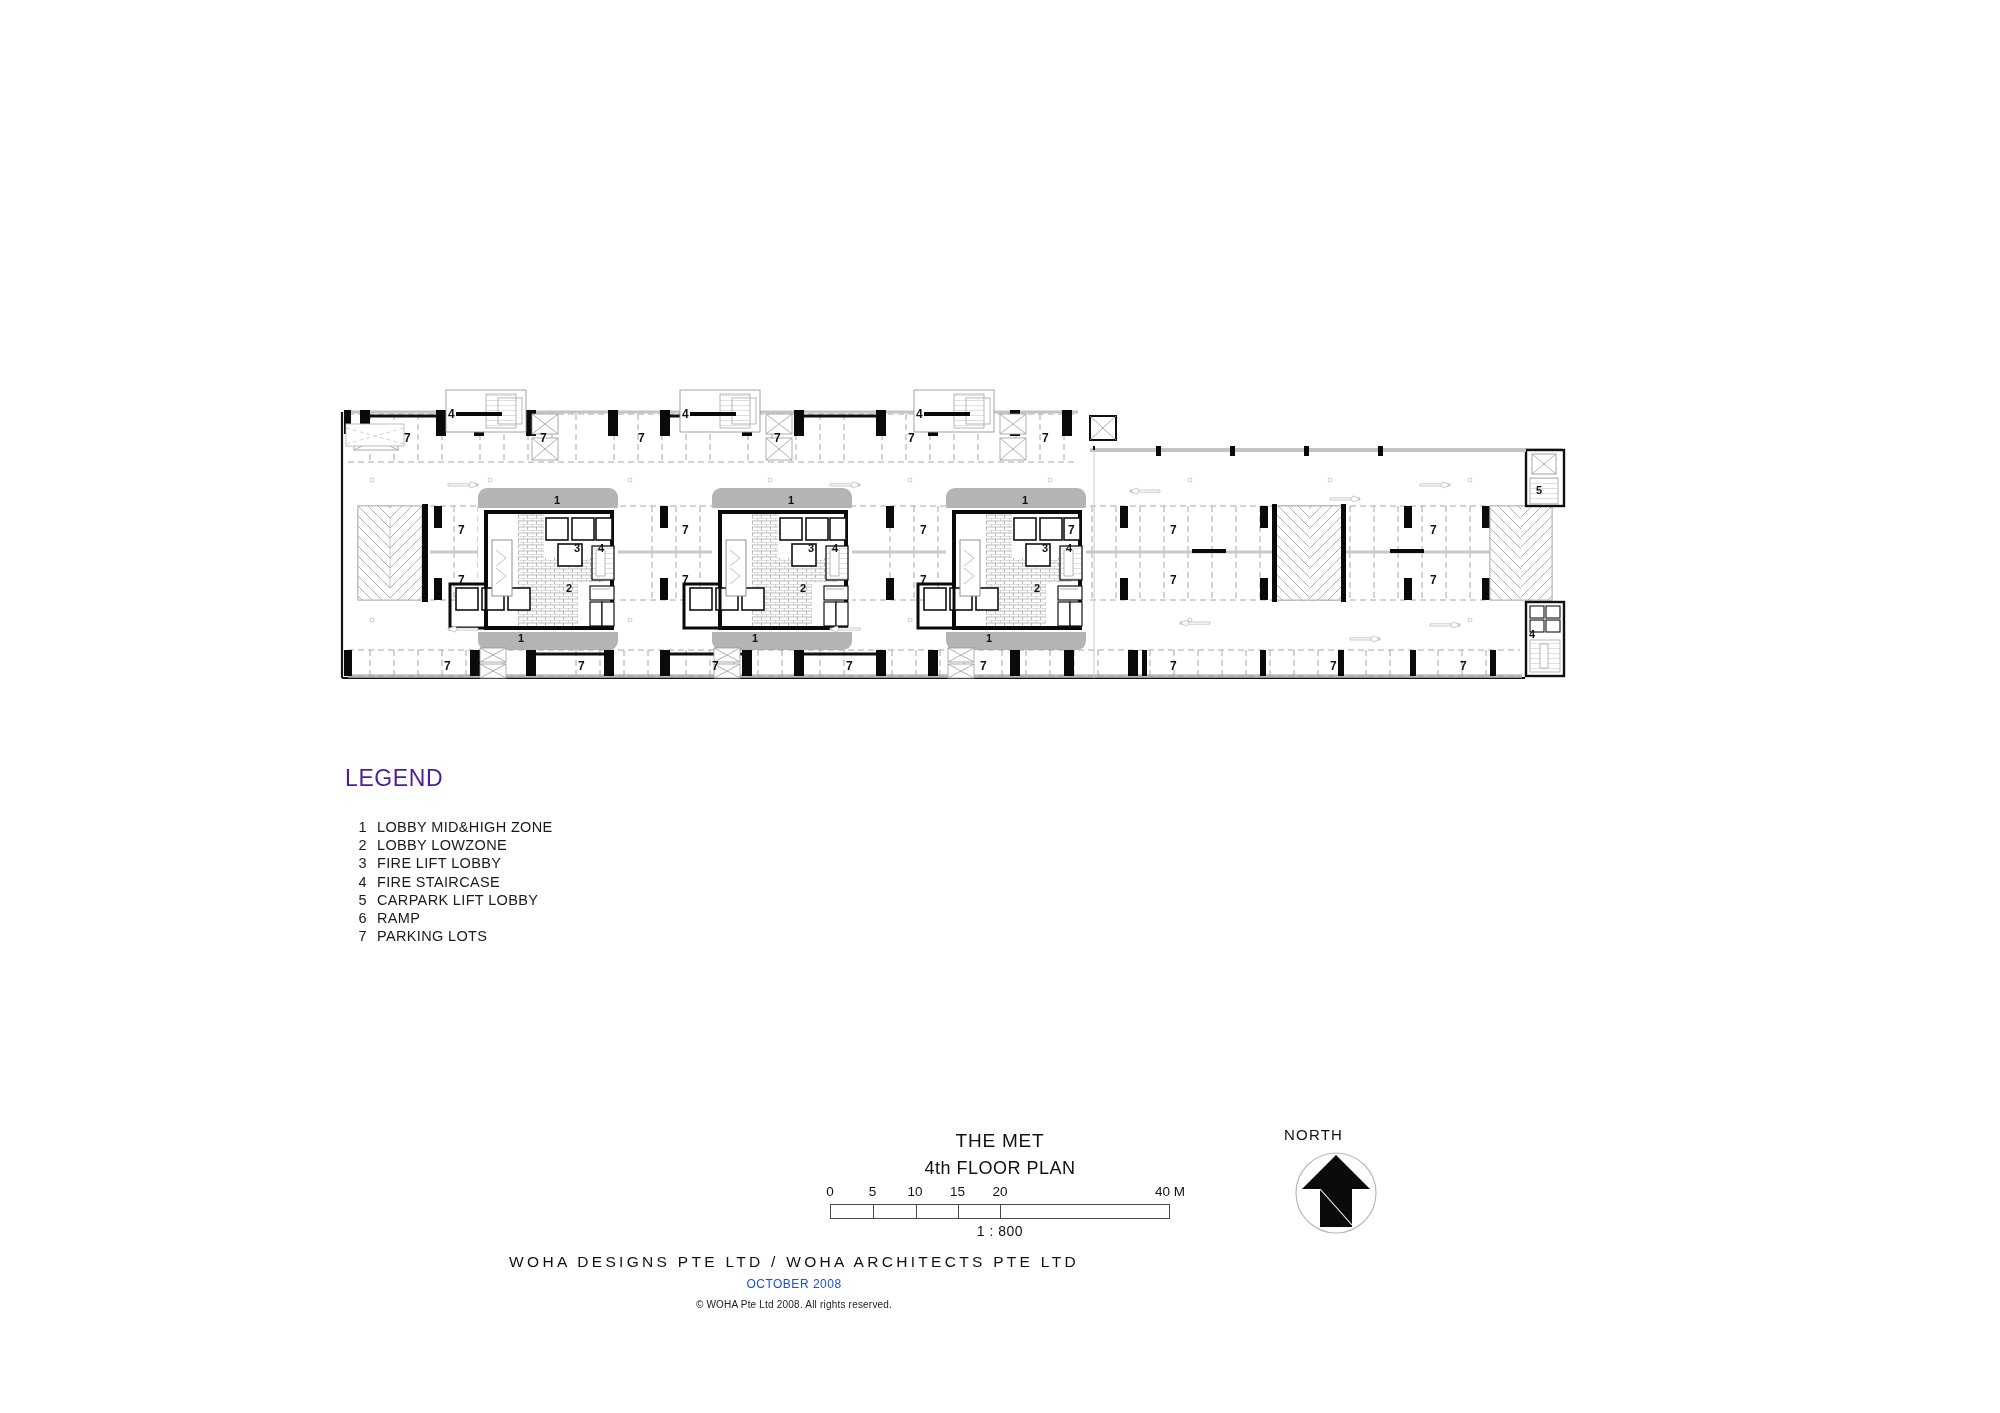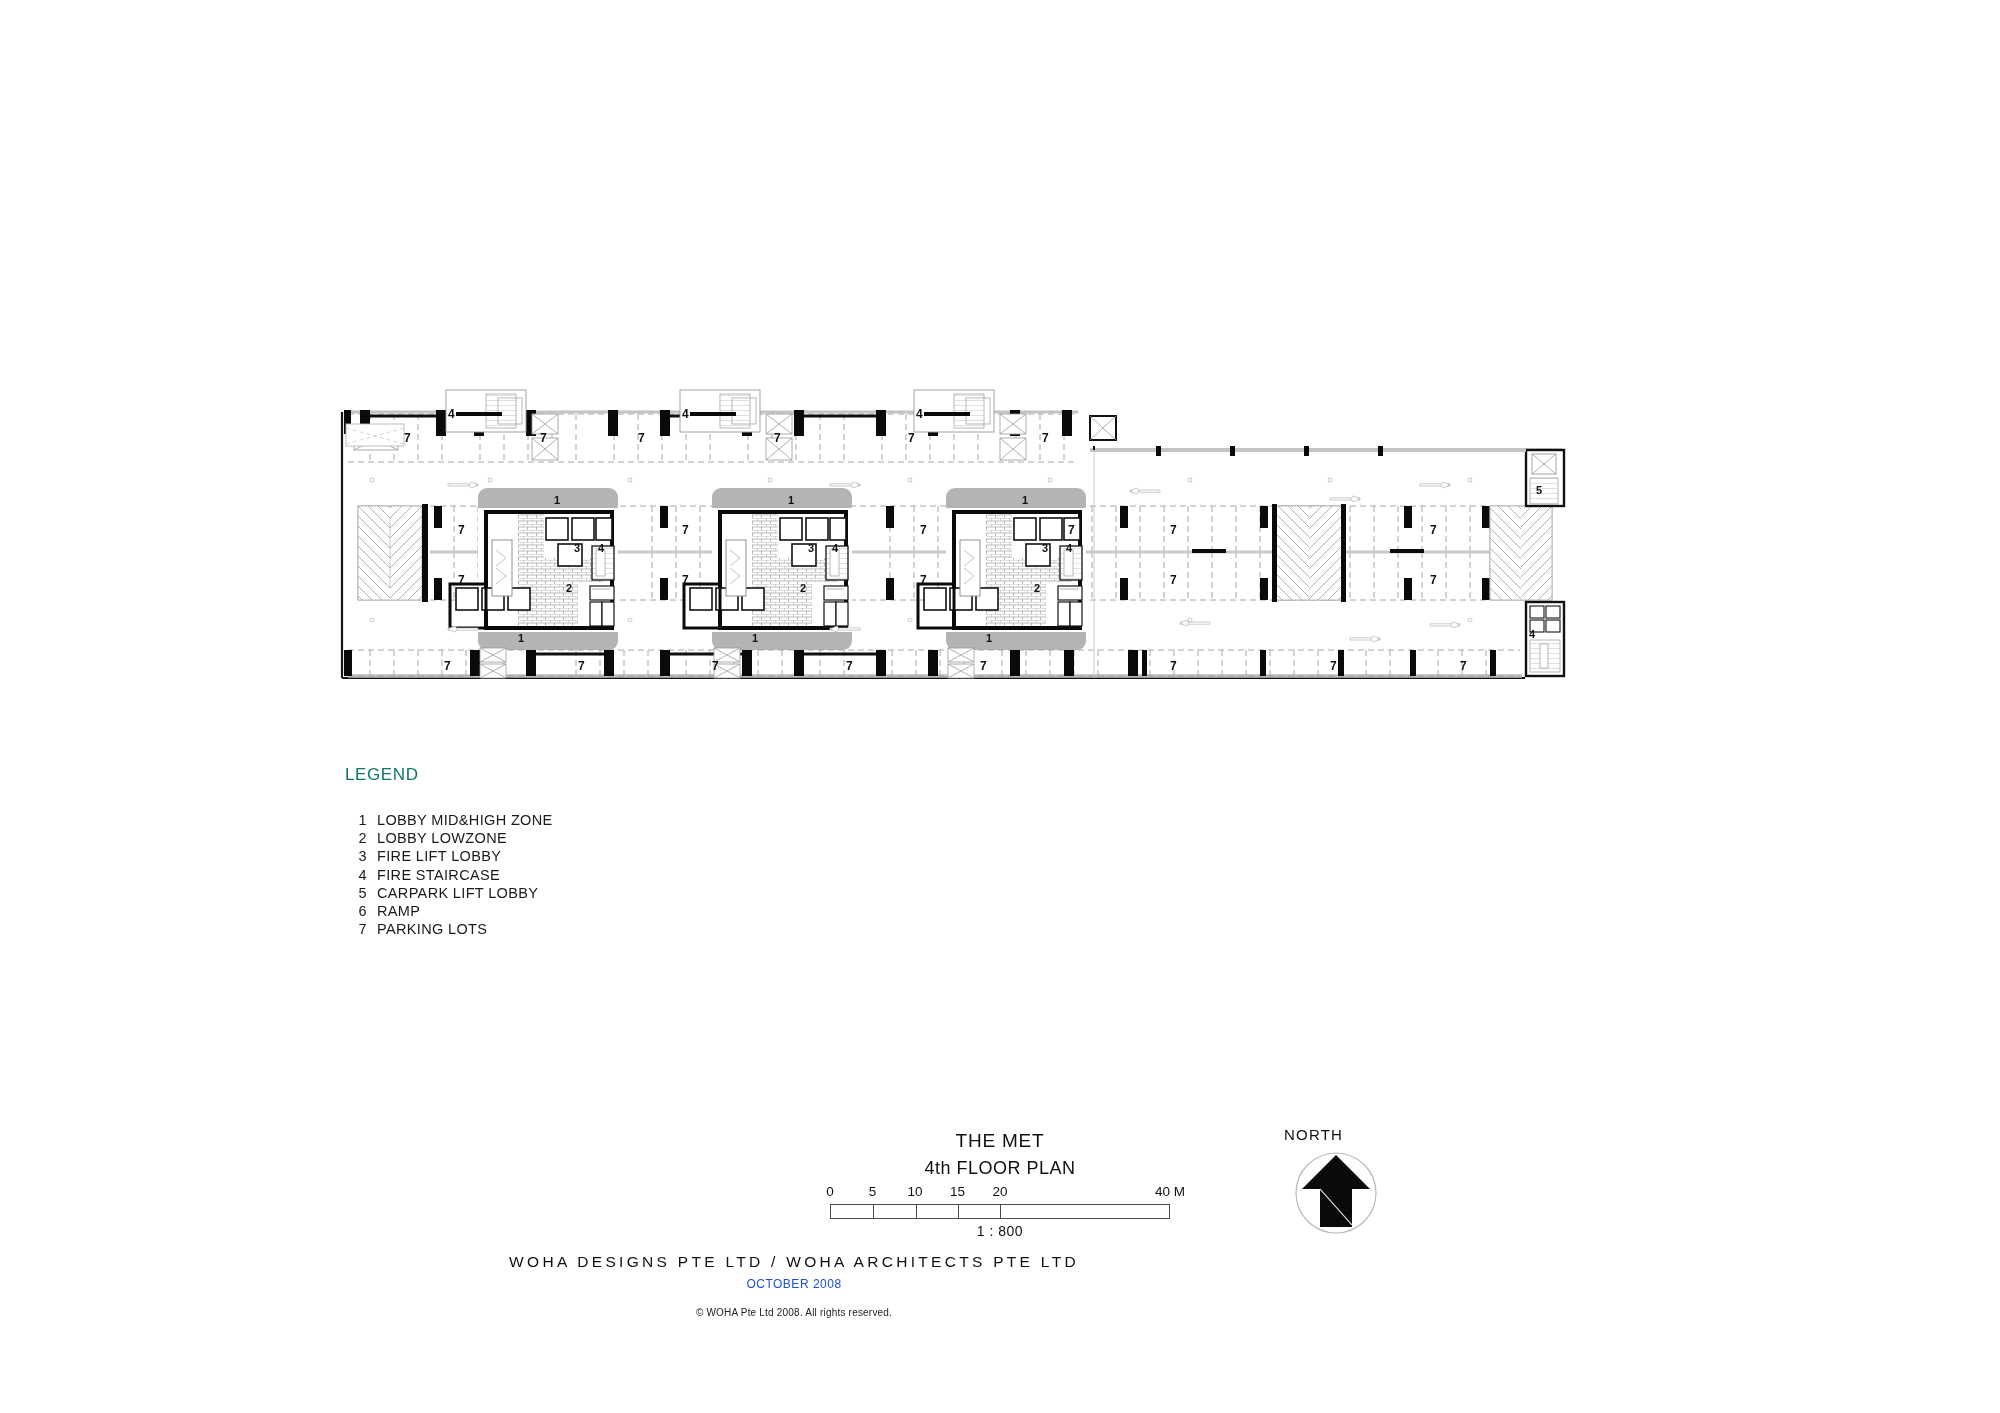--- a/index.html
+++ b/index.html
@@ -10,42 +10,42 @@
     color:#111;
   }
   .sheet{position:absolute;inset:0;background:#fff;}
 
   
   #plan-wrap{position:absolute;left:330px;top:388px;width:1260px;height:330px;}
   #plan-svg{display:block;width:1260px;height:330px;}
 
   
   #legend{position:absolute;left:345px;top:765px;}
-  #legend .legend-title{font-size:17px;letter-spacing:.6px;color:#0f766e;}
+  #legend .legend-title{font-size:23px;letter-spacing:.6px;color:#4c1d95;}
   #legend ul{list-style:none;margin:26px 0 0 0;padding:0;}
   #legend li{display:flex;font-size:14.5px;line-height:18.2px;letter-spacing:.35px;color:#1a1a1a;white-space:nowrap;}
   #legend li .lg-num{width:22px;text-align:right;padding-right:10px;flex:none;}
   #legend li .lg-txt{flex:none;}
 
   
   #titleblock{position:absolute;left:0;top:1130px;width:2000px;text-align:center;}
   #titleblock .t-project{font-size:19px;letter-spacing:.8px;color:#111;}
   #titleblock .t-sheet{font-size:18px;letter-spacing:.5px;color:#111;margin-top:6px;}
 
   #scalebar{position:absolute;left:830px;top:1184px;width:340px;}
   #scalebar .sb-ticks{position:relative;height:20px;}
   #scalebar .sb-ticks span{position:absolute;top:0;font-size:13.5px;color:#111;transform:translateX(-50%);white-space:nowrap;}
   #scalebar .sb-bar{position:relative;height:15px;border:1.2px solid #4b4b4b;background:#fff;box-sizing:border-box;}
   #scalebar .sb-bar i{position:absolute;top:0;bottom:0;width:1.2px;background:#4b4b4b;}
   #scalebar .sb-ratio{text-align:center;font-size:14px;letter-spacing:.5px;margin-top:4px;color:#111;}
 
   #credits{position:absolute;left:0;top:1253px;width:1588px;text-align:center;}
   #credits .c-firm{font-size:15.5px;letter-spacing:3.3px;color:#111;}
   #credits .c-date{font-size:12px;letter-spacing:.5px;color:#1d4ed8;margin-top:6px;}
-  #credits .c-rights{font-size:10px;letter-spacing:.2px;color:#222;margin-top:16px;}
+  #credits .c-rights{font-size:10px;letter-spacing:.2px;color:#222;margin-top:8px;}
 
   
   #north{position:absolute;left:1290px;top:1126px;width:150px;}
   #north .n-label{font-size:15px;letter-spacing:1.2px;color:#111;margin-left:-6px;}
   #north .n-dial{margin-top:4px;}
 </style>
 </head>
 <body>
 
 <div class="sheet">

